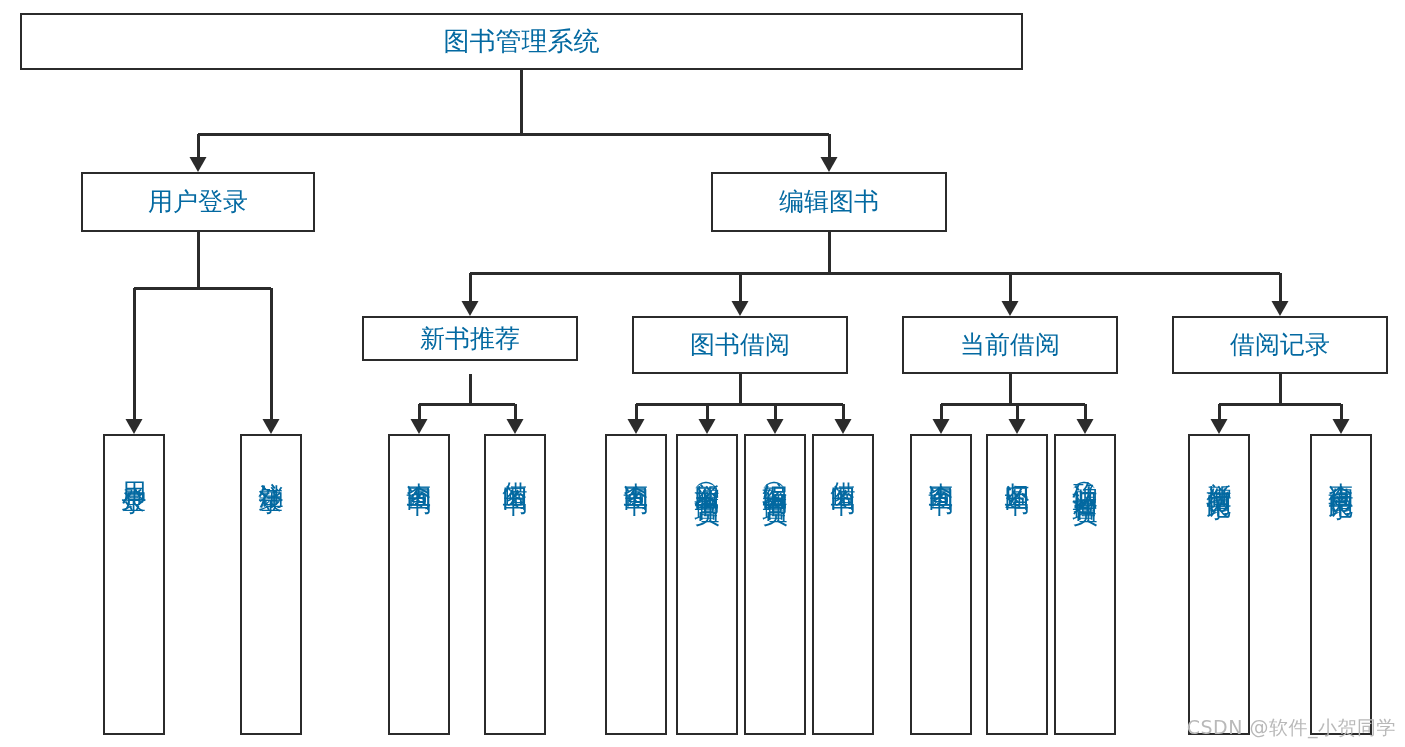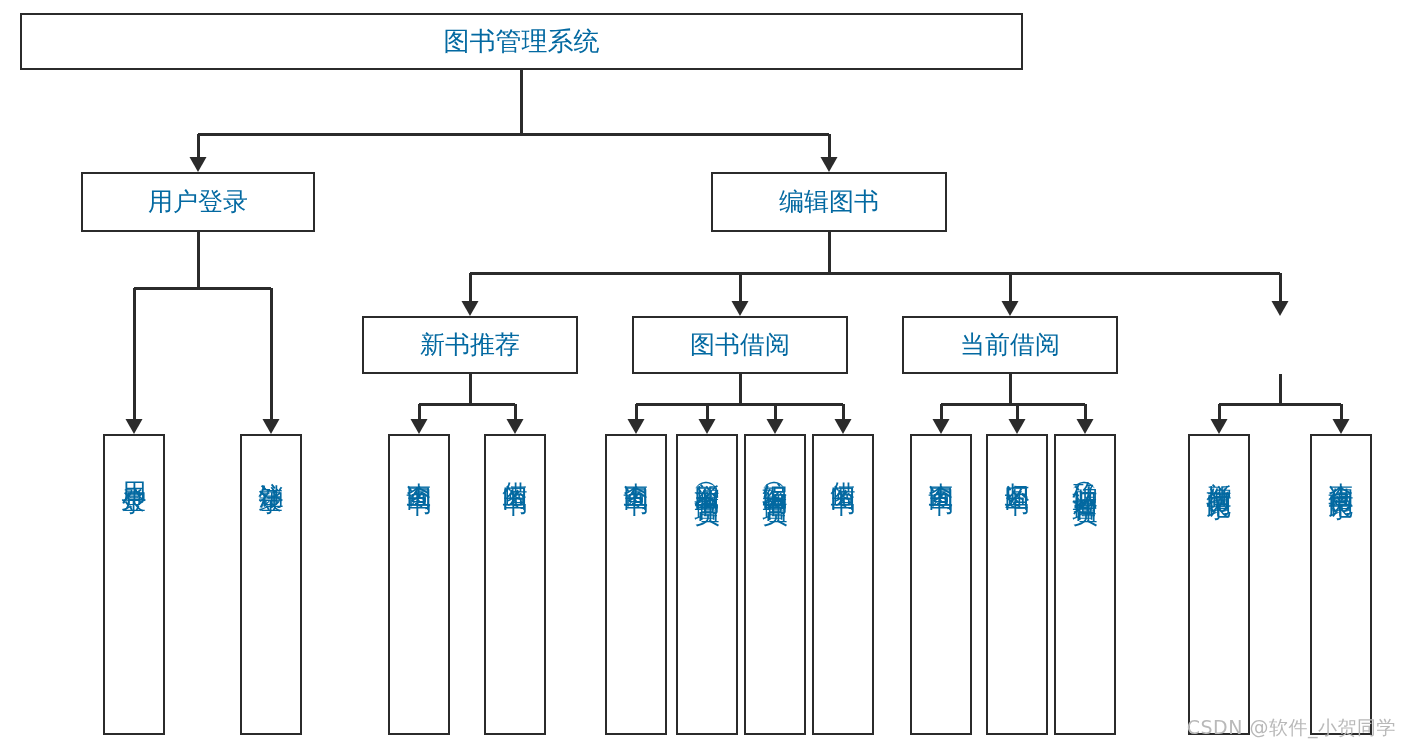--- a/index.html
+++ b/index.html
@@ -136,29 +136,32 @@
     <span class="label">图书管理系统</span>
   </div>
 
   <div class="node h" style="left:81px;top:172px;width:234px;height:60px;">
     <span class="label">用户登录</span>
   </div>
   <div class="node h" style="left:711px;top:172px;width:236px;height:60px;">
     <span class="label">编辑图书</span>
   </div>
 
-  <div class="node h" style="left:362px;top:316px;width:216px;height:58px;">
+  <div class="node h" style="left:362px;top:316px;width:216px;height:45px;">
     <span class="label">新书推荐</span>
   </div>
   <div class="node h" style="left:632px;top:316px;width:216px;height:58px;">
     <span class="label">图书借阅</span>
   </div>
   <div class="node h" style="left:902px;top:316px;width:216px;height:58px;">
     <span class="label">当前借阅</span>
   </div>
+  <div class="node h" style="left:1172px;top:316px;width:216px;height:58px;">
+    <span class="label">借阅记录</span>
+  </div>
 
   <div class="node v" style="left:103px;top:434px;width:62px;height:301px;">
     <span class="label">用户登录</span>
   </div>
   <div class="node v" style="left:240px;top:434px;width:62px;height:301px;">
     <span class="label">注销登录</span>
   </div>
 
   <div class="node v" style="left:388px;top:434px;width:62px;height:301px;">
     <span class="label">查询图书</span>

